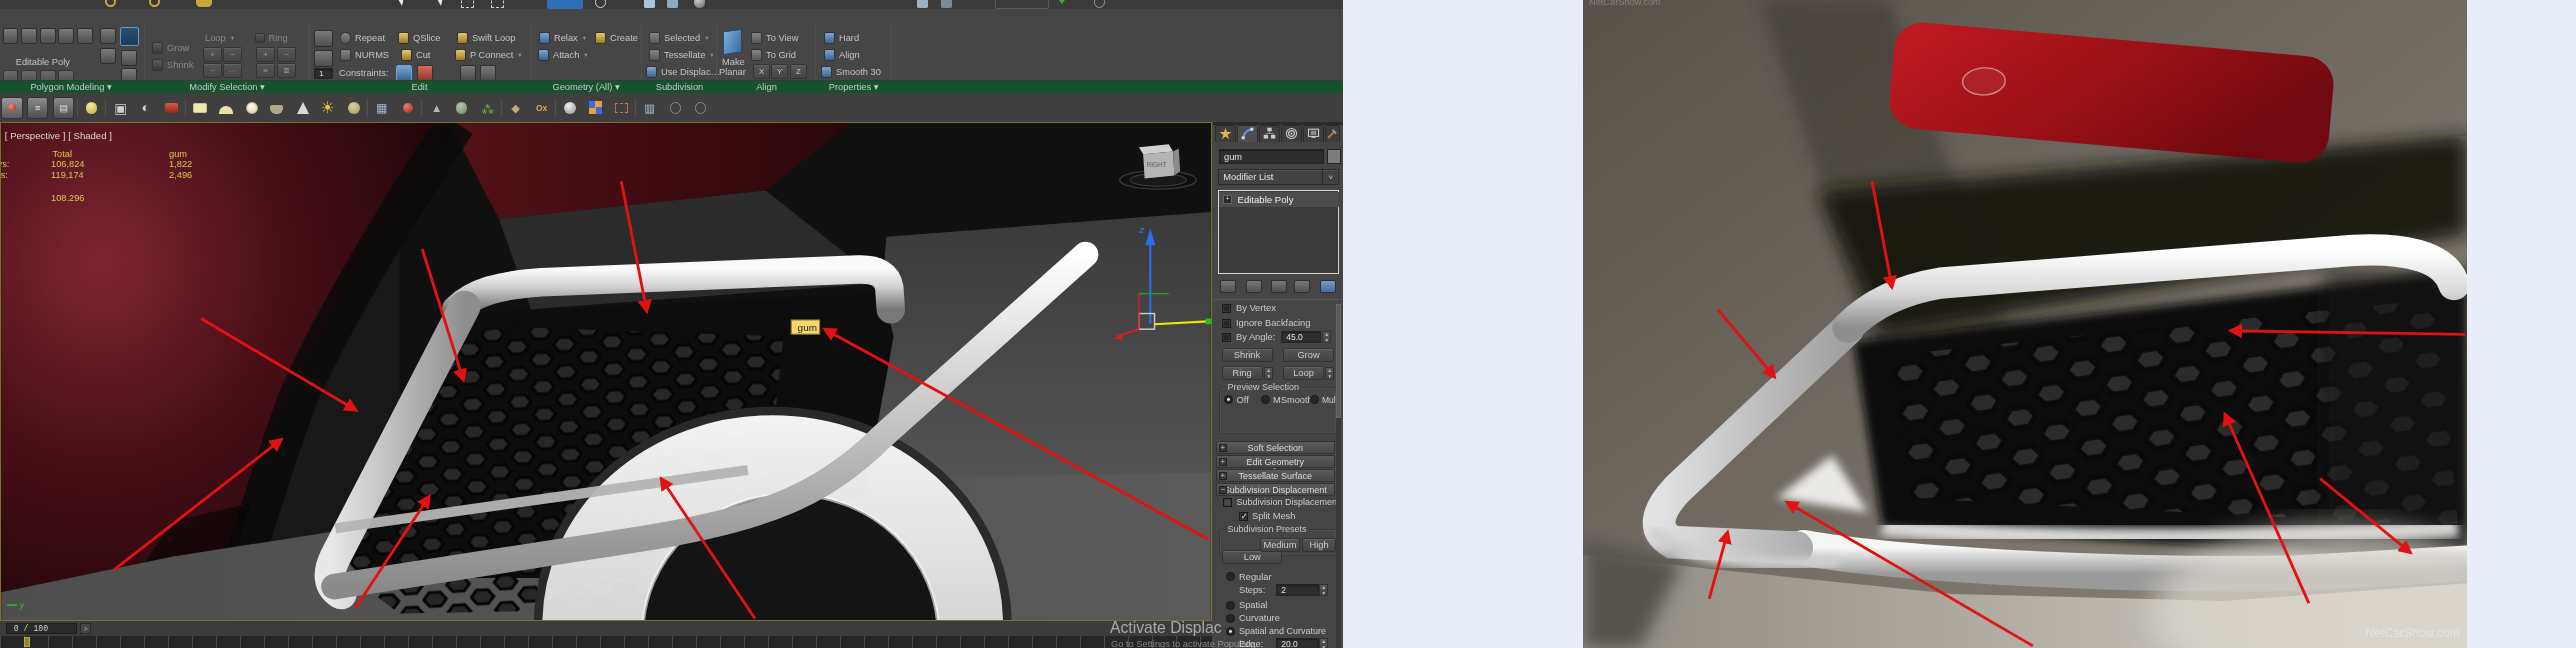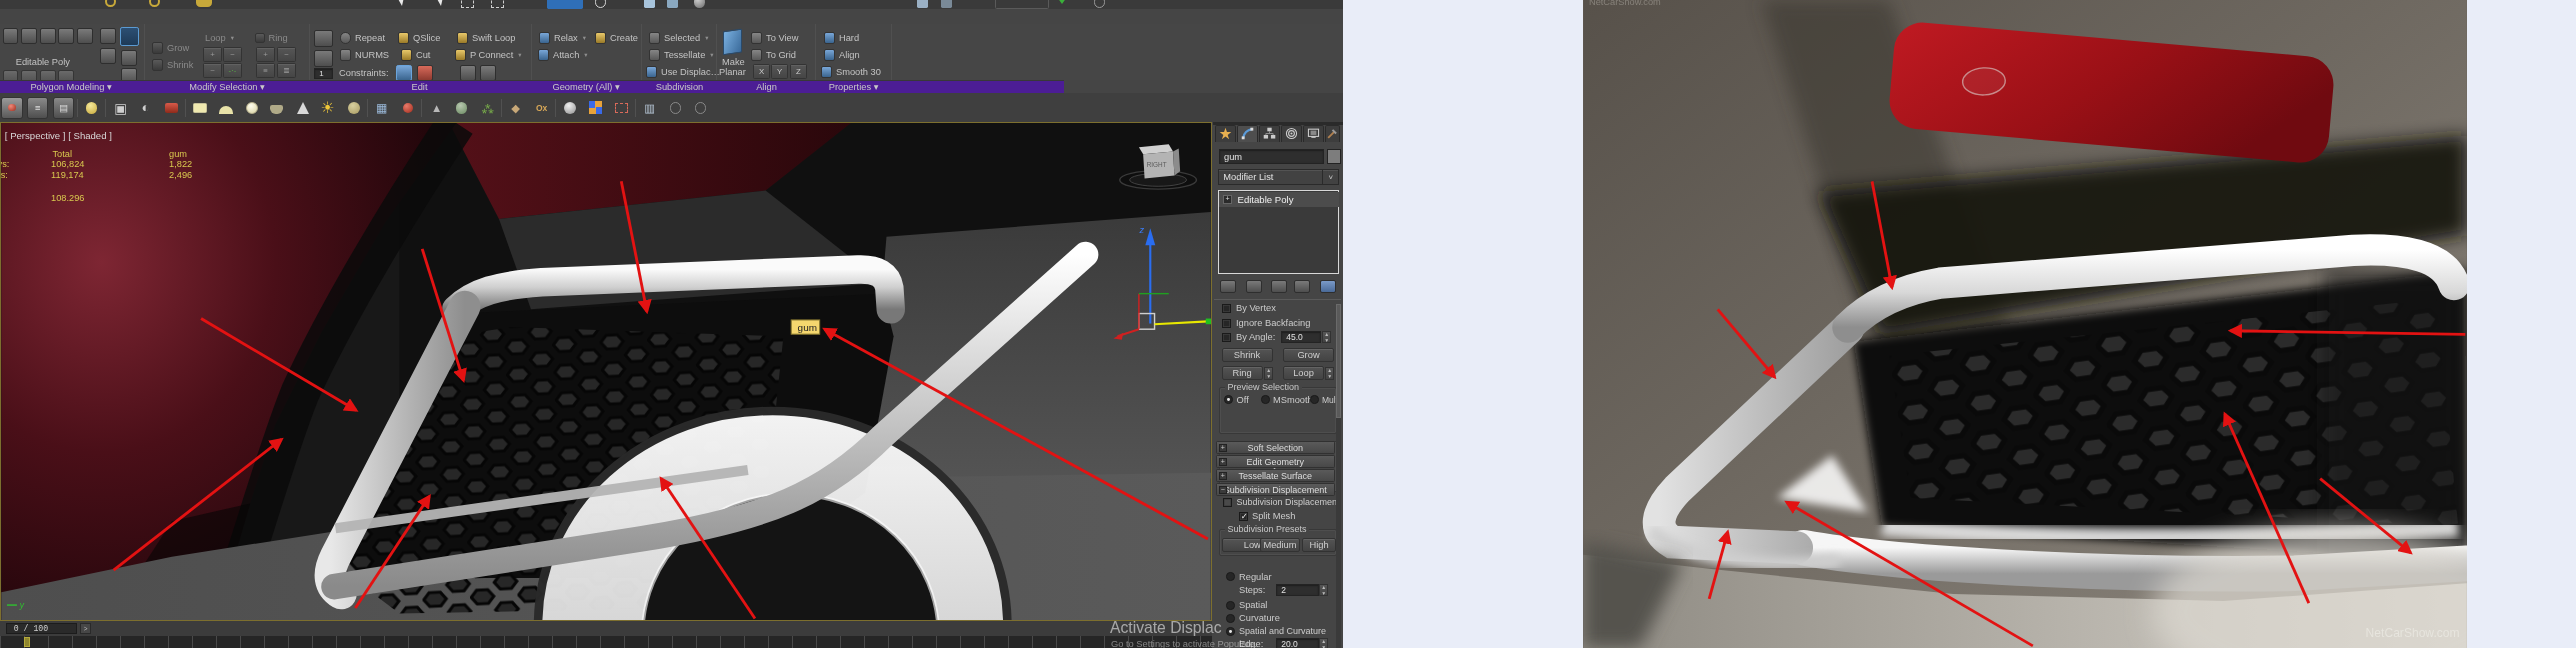--- a/index.html
+++ b/index.html
@@ -18,21 +18,21 @@
 .rbtn .lb{line-height:14.2px}
 .dim{color:#8a8a8a}
 .caret{color:#8f8f8f;font-size:6.4px;margin-left:1.4px}
 .chip{display:inline-block;width:11.4px;height:11.4px;border-radius:2.1px;background:linear-gradient(#868686,#585858);border:0.7px solid #333;flex:0 0 auto}
 .chip.c-blue{background:linear-gradient(#79a7d8,#3a648e)}
 .chip.c-red{background:linear-gradient(#d86a5a,#8e3a30)}
 .chip.c-gold{background:linear-gradient(#e8c86a,#9a7a28)}
 .chip.c-dark{background:linear-gradient(#5a5a5a,#3a3a3a)}
 .gbtn{position:absolute;width:19px;height:15px;background:linear-gradient(#565656,#454545);border:0.7px solid #333;border-radius:1.4px;box-shadow:inset 0 0.7px 0 #666;color:#9a9a9a;font-size:7.8px;text-align:center;line-height:13.5px}
 .modechip{position:absolute;width:15.7px;height:15.7px;background:linear-gradient(#7a7a7a,#4e4e4e);border:0.7px solid #2e2e2e;border-radius:2.1px}
-#glabels{position:absolute;left:0;top:80px;width:1064px;height:13.5px;background:#4c1d95;border-top:0.7px solid #383838}
+#glabels{position:absolute;left:0;top:80px;width:1343px;height:13.5px;background:#14532d;border-top:0.7px solid #383838}
 .glab{position:absolute;top:0;height:13.5px;line-height:13.5px;text-align:center;font-size:9.3px;color:#c8c8c8}
 #iconrow{position:absolute;left:0;top:93px;width:1343px;height:29px;background:#3f3f3f}
 .bic{position:absolute;top:4.3px;width:21.3px;height:21.3px;border-radius:2.8px;display:flex;align-items:center;justify-content:center;font-size:13.5px;color:#bdbdbd;background:transparent}
 .isep{position:absolute;top:5.7px;width:0.7px;height:18.5px;background:#2c2c2c;border-right:0.7px solid #515151}
 
 #viewport{position:absolute;left:0;top:122px;width:1212px;height:499px;border:1.1px solid #7d6f2e;background:#191919}
 
 #cpanel{position:absolute;left:1213px;top:122px;width:130px;height:526px;background:#454545}
 .cptab{position:absolute;top:2.8px;width:20.6px;height:17px;background:#3d3d3d;border:0.7px solid #2a2a2a;border-bottom:none;border-radius:2.1px 2.1px 0 0;display:flex;align-items:center;justify-content:center}
 .cptab.active{background:#4e4e4e}
@@ -543,21 +543,21 @@
     <div class="rollhdr" style="top:333px"><span class="pm">+</span><span>Edit Geometry</span></div>
     <div class="rollhdr" style="top:347px"><span class="pm">+</span><span>Tessellate Surface</span></div>
     <div class="rollhdr" style="top:361px"><span class="pm">−</span><span>Subdivision Displacement</span></div>
     <span class="cb" style="left:10px;top:376px;background:#4a4a4a"></span>
     <span class="cplbl" style="left:23.5px;top:375px;font-size:9px">Subdivision Displacement</span>
     <span class="cb checked" style="left:26px;top:390px"></span>
     <span class="cplbl" style="left:39px;top:389px">Split Mesh</span>
     <div class="grpbox" style="left:5.7px;top:407px;width:118px;height:27px">
       <span class="legend">Subdivision Presets</span>
     </div>
-    <button class="cpbtn" style="left:9.3px;top:416px;width:60px;height:13.5px">Low</button>
+    <button class="cpbtn" style="left:9.3px;top:428px;width:60px;height:13.5px">Low</button>
     <button class="cpbtn" style="left:47px;top:416px;width:40px;height:13.5px">Medium</button>
     <button class="cpbtn" style="left:89px;top:416px;width:34px;height:13.5px">High</button>
     <span class="radio" style="left:13px;top:450px"></span>
     <span class="cplbl" style="left:26px;top:450px">Regular</span>
     <span class="cplbl" style="left:26px;top:463px">Steps:</span>
     <span class="field" style="left:63px;top:462px;width:43px;height:12px;font-size:8.5px">2</span>
     <span class="spin" style="left:106px;top:462px;height:12px">▲<br>▼</span>
     <span class="radio" style="left:13px;top:479px"></span>
     <span class="cplbl" style="left:26px;top:478px">Spatial</span>
     <span class="radio" style="left:13px;top:492px"></span>

